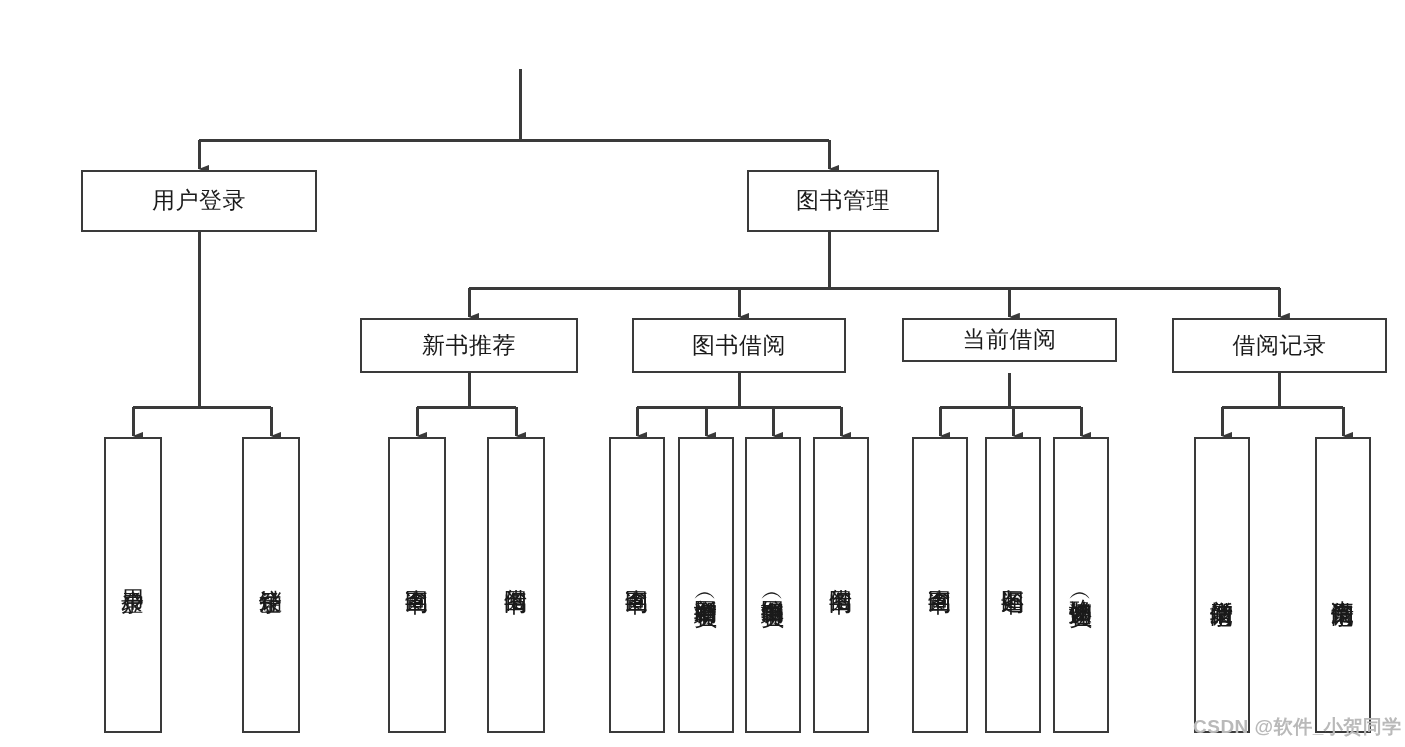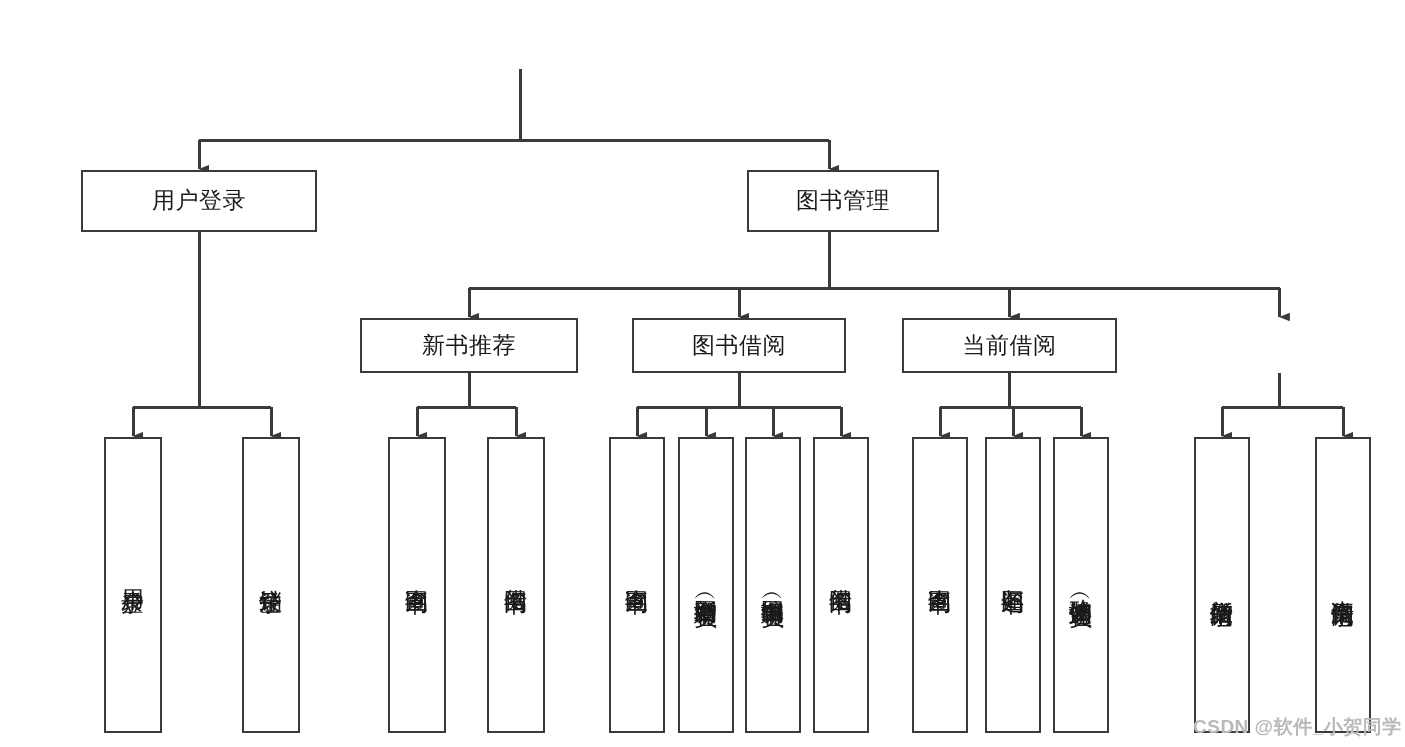--- a/index.html
+++ b/index.html
@@ -121,22 +121,25 @@
   <div class="node-box" style="left: 712px; top: 170px; width: 192px; height: 62px; margin-left: 35px;">
     <span class="node-label-h">图书管理</span>
   </div>
 
   <div class="node-box" style="left: 360px; top: 318px; width: 218px; height: 55px;">
     <span class="node-label-h">新书推荐</span>
   </div>
   <div class="node-box" style="left: 632px; top: 318px; width: 214px; height: 55px; text-align: center;">
     <span class="node-label-h">图书借阅</span>
   </div>
-  <div class="node-box" style="left: 902px; top: 318px; width: 215px; height: 55px;">
+  <div class="node-box" style="left: 902px; top: 318px; width: 215px; height: 44px;">
     <span class="node-label-h">当前借阅</span>
+  </div>
+  <div class="node-box" style="left: 1172px; top: 318px; width: 215px; height: 55px;">
+    <span class="node-label-h">借阅记录</span>
   </div>
 
   <div class="node-box leaf-box" style="left: 104px; top: 437px; width: 58px; height: 296px;">
     <span class="node-label-v" style="margin-top: 132px;">用户登录</span>
   </div>
   <div class="node-box leaf-box" style="left: 242px; top: 437px; width: 58px; height: 296px;">
     <span class="node-label-v" style="margin-top: 132px;">注销登录</span>
   </div>
 
   <div class="node-box leaf-box" style="left: 388px; top: 437px; width: 58px; height: 296px;">

